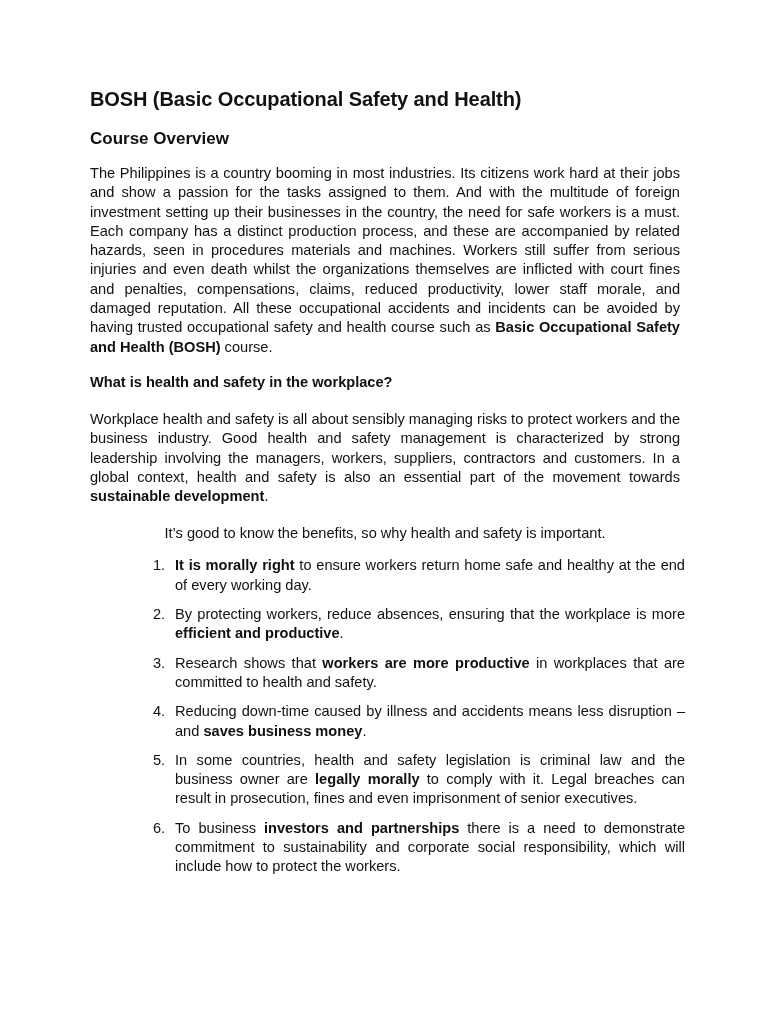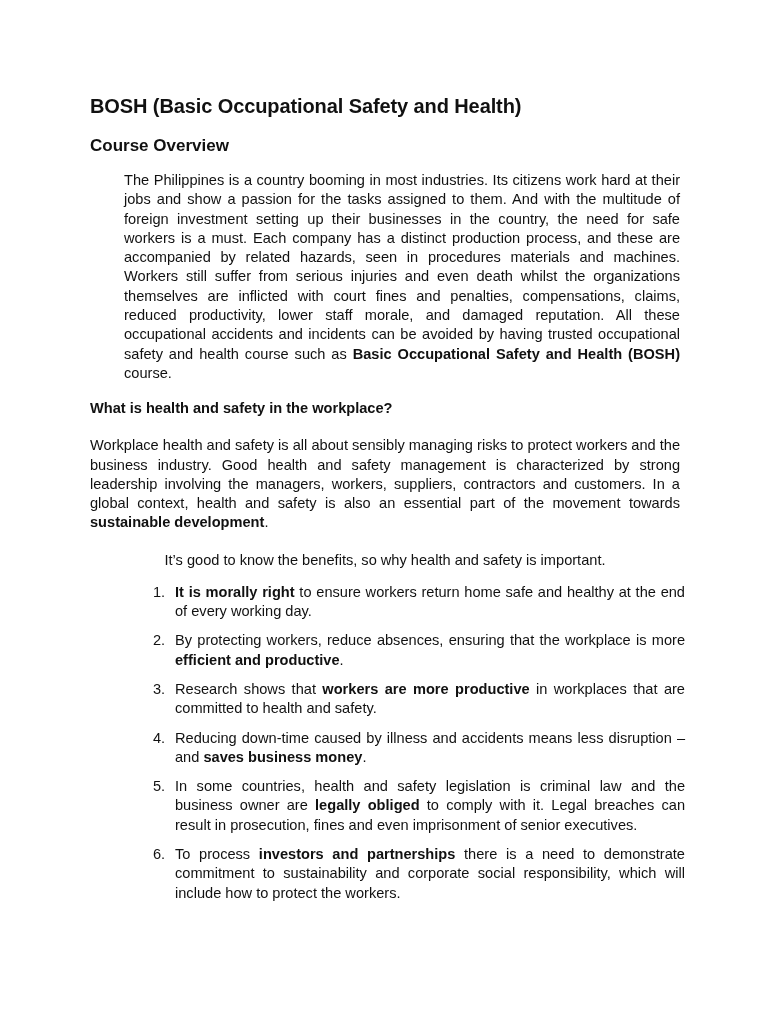--- a/index.html
+++ b/index.html
@@ -11,21 +11,21 @@
       width: 768px;
       height: 1024px;
       overflow: hidden;
       position: relative;
       font-family: "Liberation Sans", sans-serif;
       color: #111111;
     }
     .page {
       position: absolute;
       left: 90px;
-      top: 93px;
+      top: 86px;
       width: 590px;
     }
     .doc-title {
       font-size: 20px;
       font-weight: bold;
       margin: 0;
       line-height: 26px;
       letter-spacing: -0.1px;
     }
     .doc-subtitle {
@@ -34,21 +34,21 @@
       margin: 16px 0 0 0;
       line-height: 22px;
     }
     .para {
       font-size: 14.6px;
       line-height: 19.3px;
       text-align: justify;
       margin: 0;
     }
     .para b { font-weight: bold; }
-    .intro { margin-top: 14px; margin-left: 34px; }
+    .intro { margin-top: 14px; }
     .section-heading {
       font-size: 14.6px;
       font-weight: bold;
       line-height: 19px;
       margin: 16px 0 0 0;
     }
     .after-heading { margin-top: 18px; }
     .lead-line {
       font-size: 14.6px;
       line-height: 19px;
@@ -104,20 +104,20 @@
     <li class="reason">
       <span class="reason-num">3.</span>
       <span class="reason-text"><span>Research shows that </span><b>workers are more productive</b><span> in workplaces that are committed to health and safety.</span></span>
     </li>
     <li class="reason">
       <span class="reason-num">4.</span>
       <span class="reason-text"><span>Reducing down-time caused by illness and accidents means less disruption – and </span><b>saves business money</b><span>.</span></span>
     </li>
     <li class="reason">
       <span class="reason-num">5.</span>
-      <span class="reason-text"><span>In some countries, health and safety legislation is criminal law and the business owner are </span><b>legally obliged</b><span> to comply with it. Legal breaches can result in prosecution, fines and even imprisonment of senior executives.</span></span>
+      <span class="reason-text"><span>In some countries, health and safety legislation is criminal law and the business owner are </span><b>legally morally</b><span> to comply with it. Legal breaches can result in prosecution, fines and even imprisonment of senior executives.</span></span>
     </li>
     <li class="reason">
       <span class="reason-num">6.</span>
-      <span class="reason-text"><span>To process </span><b>investors and partnerships</b><span> there is a need to demonstrate commitment to sustainability and corporate social responsibility, which will include how to protect the workers.</span></span>
+      <span class="reason-text"><span>To business </span><b>investors and partnerships</b><span> there is a need to demonstrate commitment to sustainability and corporate social responsibility, which will include how to protect the workers.</span></span>
     </li>
   </ol>
 </div>
 
 </body></html>

